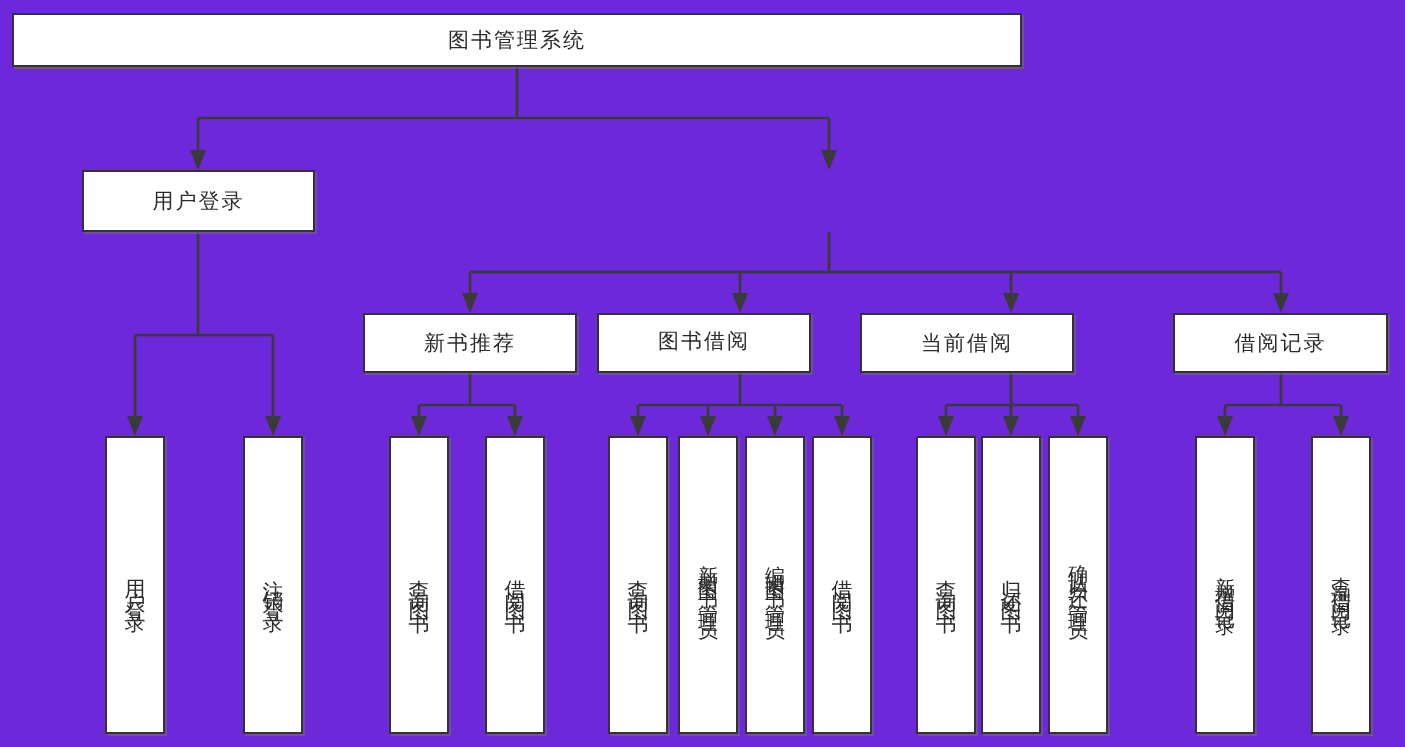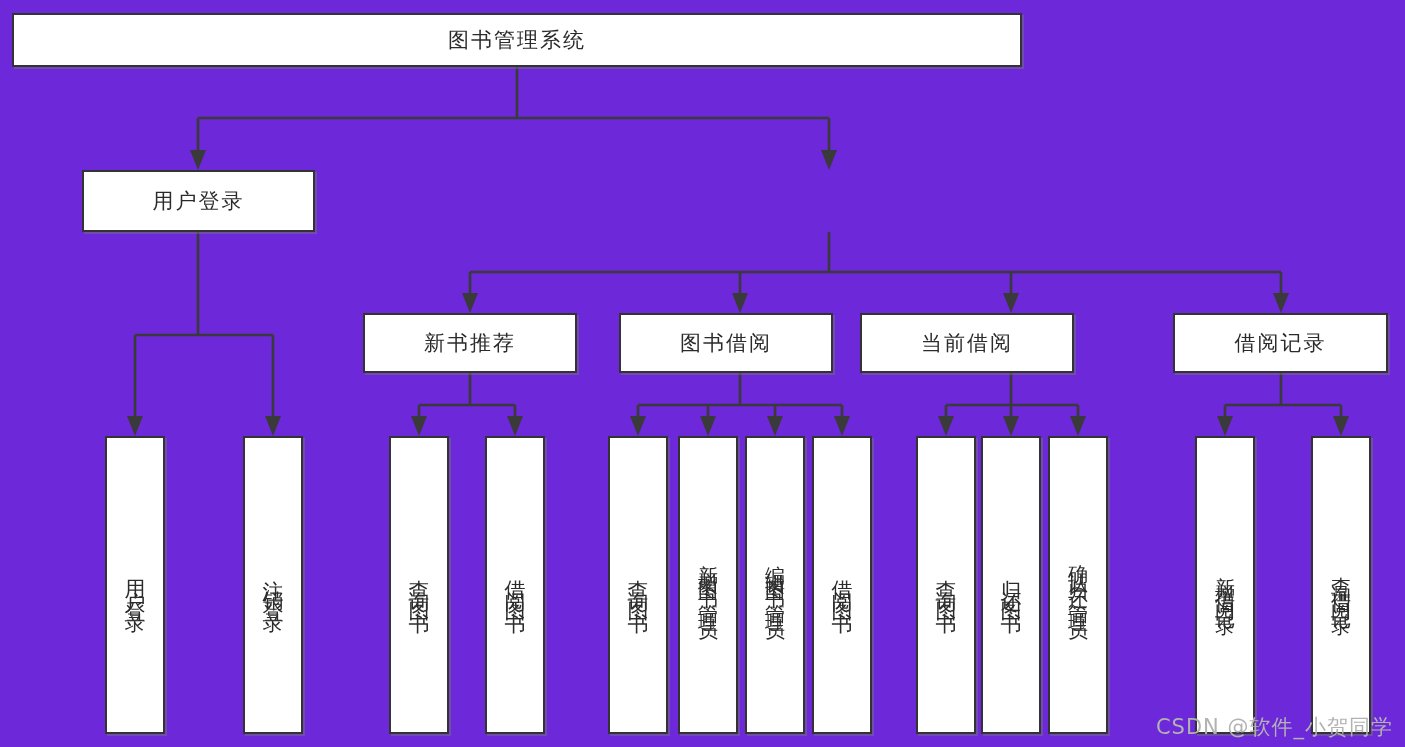--- a/index.html
+++ b/index.html
@@ -83,21 +83,21 @@
     <path d="M1281 373 V405 M1225 405 H1341 M1225 405 V418 M1341 405 V418"></path>
     <polygon points="1217,416 1233,416 1225,436"></polygon>
     <polygon points="1333,416 1349,416 1341,436"></polygon>
   </svg>
 
   <div class="node" style="left:12px; top:13px; width:1010px; height:54px;">图书管理系统</div>
 
   <div class="node" style="left:82px; top:170px; width:233px; height:62px;">用户登录</div>
 
   <div class="node" style="left:363px; top:313px; width:214px; height:60px;">新书推荐</div>
-  <div class="node" style="left:619px; top:313px; width:214px; height:60px;">图书借阅</div>
+  <div class="node" style="left:597px; top:313px; width:214px; height:60px;font-family:Liberation Mono, monospace;">图书借阅</div>
   <div class="node" style="left:860px; top:313px; width:214px; height:60px;">当前借阅</div>
   <div class="node" style="left:1173px; top:313px; width:215px; height:60px;">借阅记录</div>
 
   <div class="node vnode" style="left:105px; top:436px; width:60px; height:298px;">用户登录</div>
   <div class="node vnode" style="left:243px; top:436px; width:60px; height:298px;">注销登录</div>
 
   <div class="node vnode" style="left:389px; top:436px; width:60px; height:298px;">查询图书</div>
   <div class="node vnode" style="left:485px; top:436px; width:60px; height:298px;">借阅图书</div>
 
   <div class="node vnode" style="left:608px; top:436px; width:60px; height:298px;">查询图书</div>
@@ -105,15 +105,14 @@
   <div class="node vnode dense" style="left:745px; top:436px; width:60px; height:298px;">编辑图书（管理员）</div>
   <div class="node vnode" style="left:812px; top:436px; width:60px; height:298px;">借阅图书</div>
 
   <div class="node vnode" style="left:916px; top:436px; width:60px; height:298px;">查询图书</div>
   <div class="node vnode" style="left:981px; top:436px; width:60px; height:298px;">归还图书</div>
   <div class="node vnode dense" style="left:1048px; top:436px; width:60px; height:298px;">确认归还（管理员）</div>
 
   <div class="node vnode dense" style="left:1195px; top:436px; width:60px; height:298px;">新增借阅记录</div>
   <div class="node vnode dense" style="left:1311px; top:436px; width:60px; height:298px;">查询借阅记录</div>
 
-  <div class="watermark">CSDN @软件_小贺同学</div>
 
 </div>
 
 </body></html>

